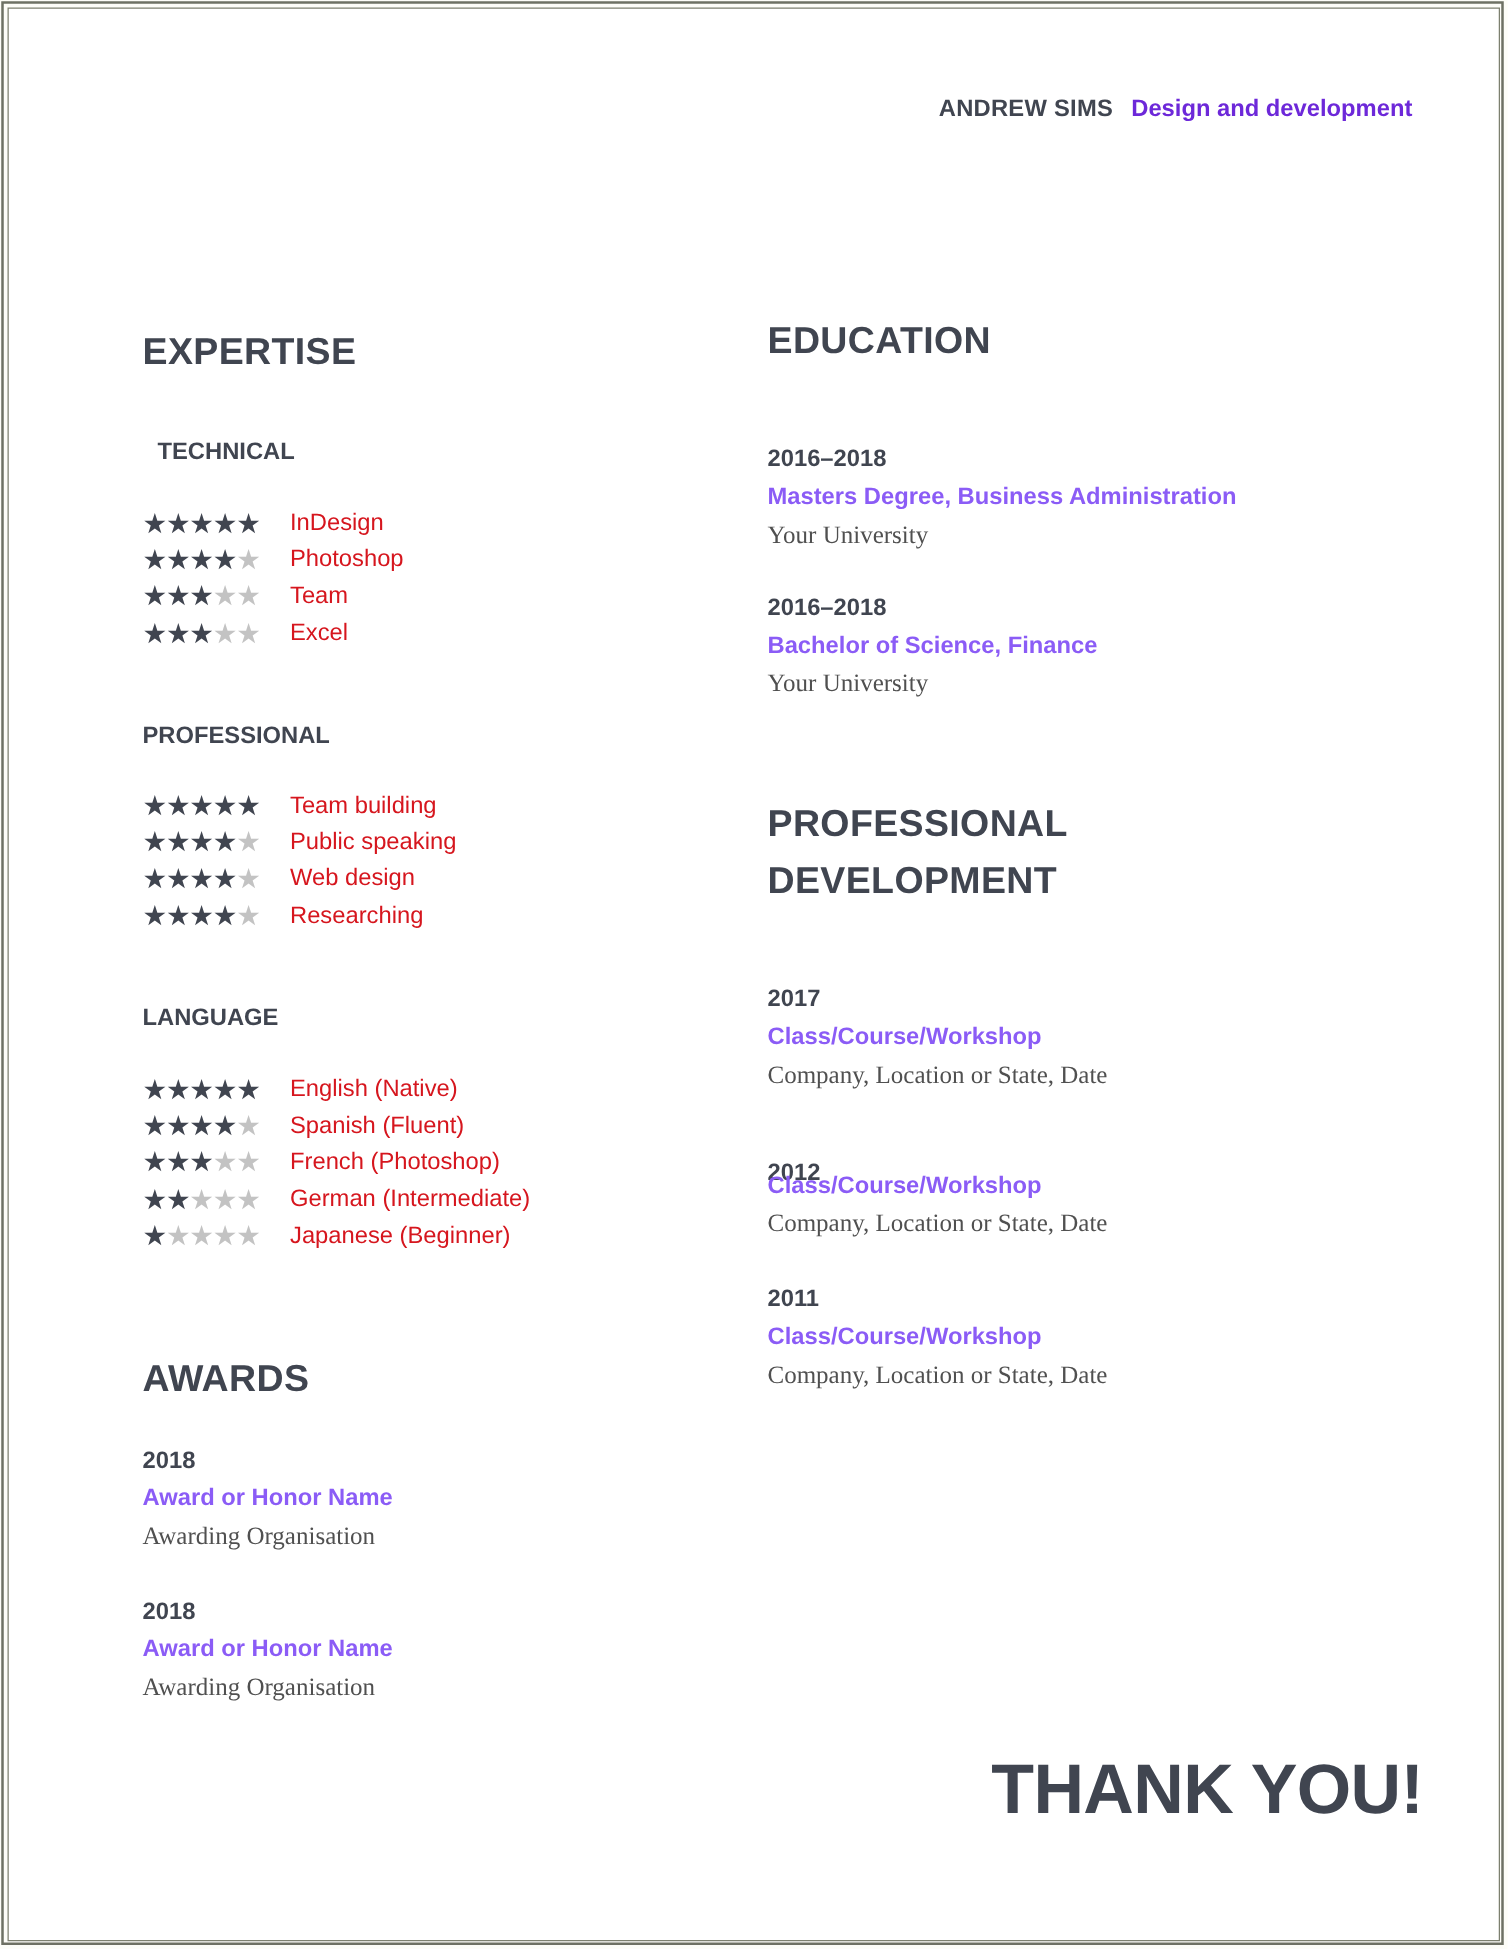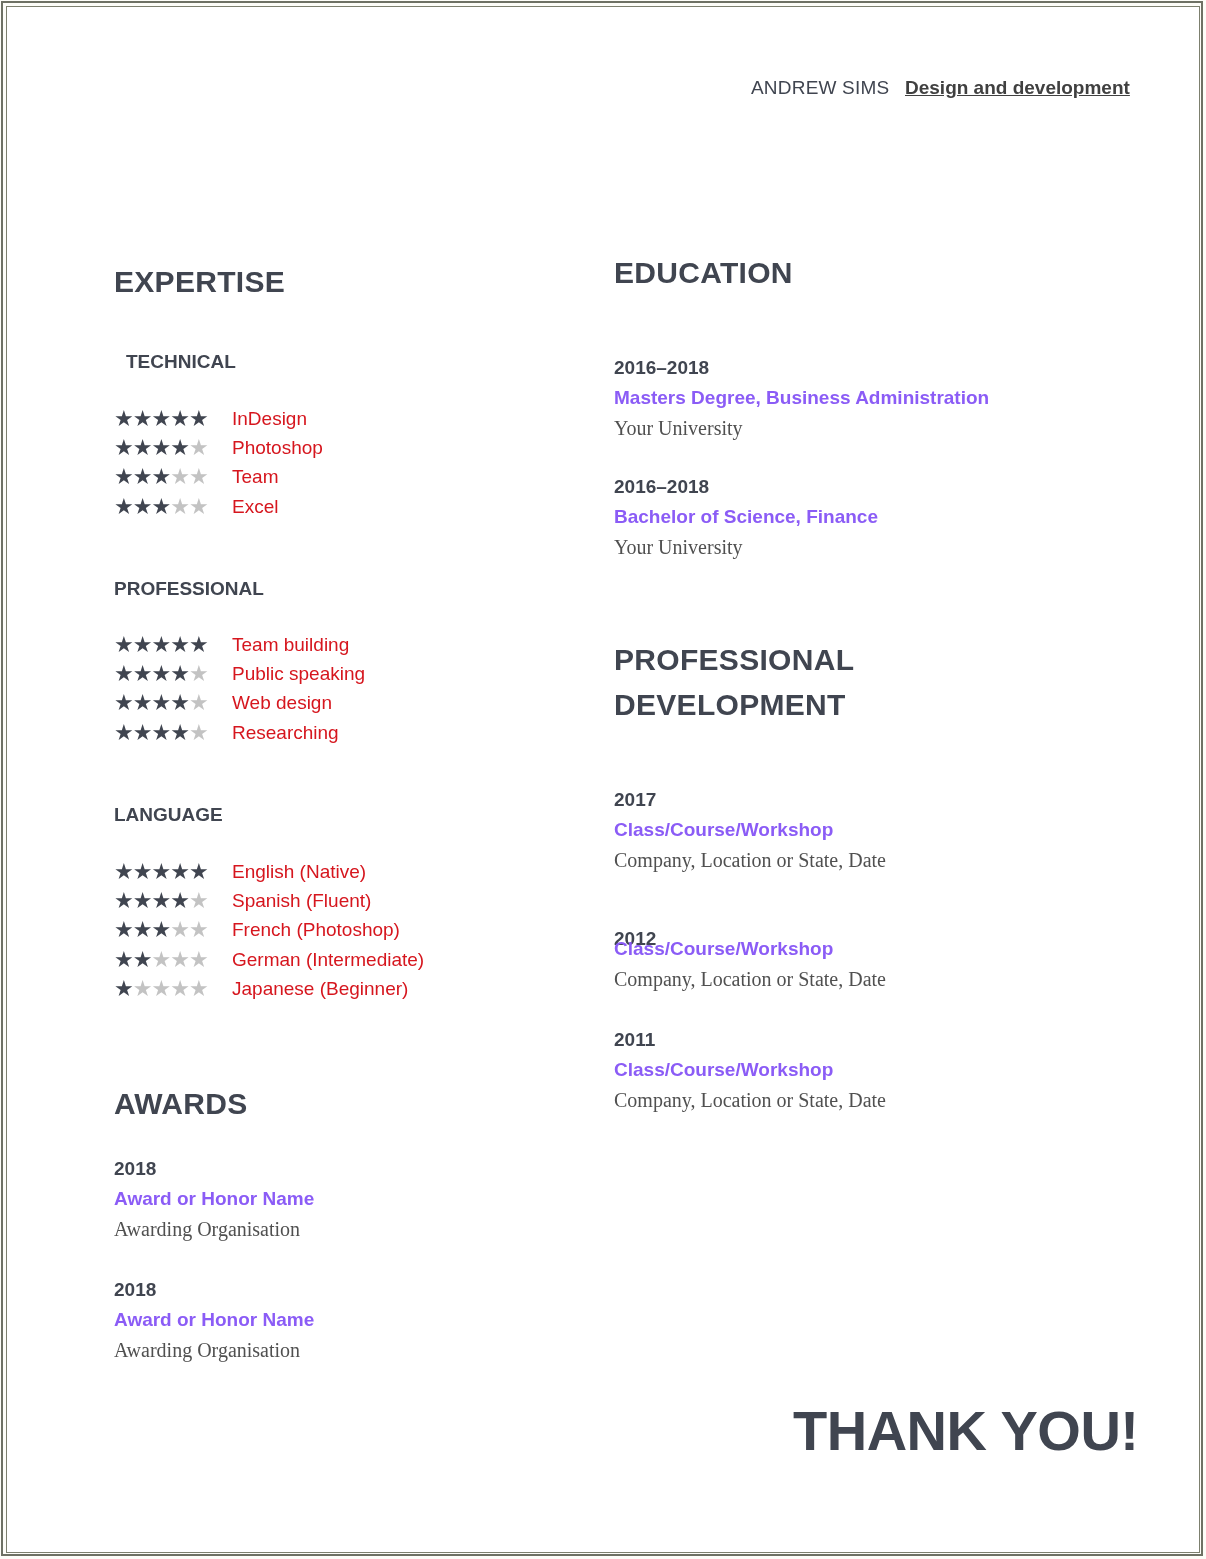--- a/index.html
+++ b/index.html
@@ -11,22 +11,22 @@
   .frame-outer {
     position: absolute; left: 1px; top: 1px; width: 1202px; height: 1555px;
     border: 2px solid #6e7164; box-sizing: border-box;
   }
   .frame-inner {
     position: absolute; left: 6px; top: 6px; width: 1194px; height: 1547px;
     border: 1px solid #7d806f; box-sizing: border-box; background: #ffffff;
   }
   .abs { position: absolute; white-space: nowrap; }
   .dark { color: #404550; }
-  .red { color: #404040; text-decoration: underline; }
-  .header-name { font-size: 19px; font-weight: normal; letter-spacing: 0.2px; }
+  .red { color: #6d28d9; }
+  .header-name { font-size: 19px; font-weight: bold; letter-spacing: 0.2px; }
   .header-role { font-size: 19px; font-weight: bold; }
   .h1 { font-size: 30px; font-weight: bold; color: #404550; letter-spacing: 0.3px; line-height: 46px; }
   .h2 { font-size: 19px; font-weight: bold; color: #404550; }
   .year { font-size: 19px; font-weight: bold; color: #404550; }
   .title-red { font-size: 19px; font-weight: bold; color: #8b5cf6; }
   .serif { font-family: "Liberation Serif", serif; font-size: 20px; color: #505050; }
   .skill-row { position: absolute; left: 114px; height: 29px; display: flex; align-items: center; white-space: nowrap; }
   .stars { width: 118px; display: flex; font-size: 22px; line-height: 22px; letter-spacing: -1px; }
   .star-on { color: #404550; }
   .star-off { color: #c3c3c3; }

